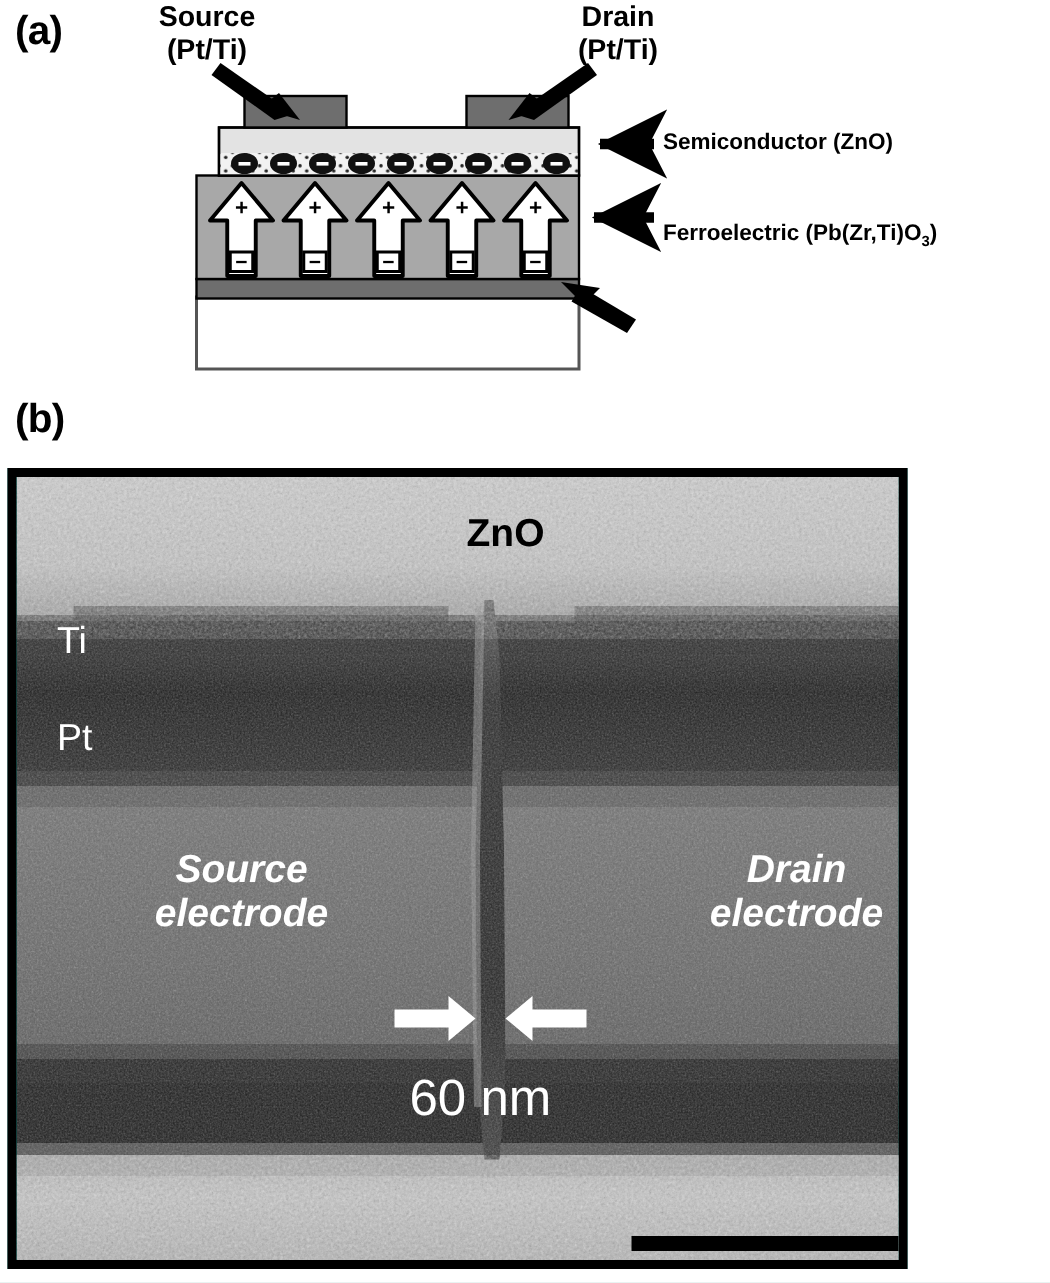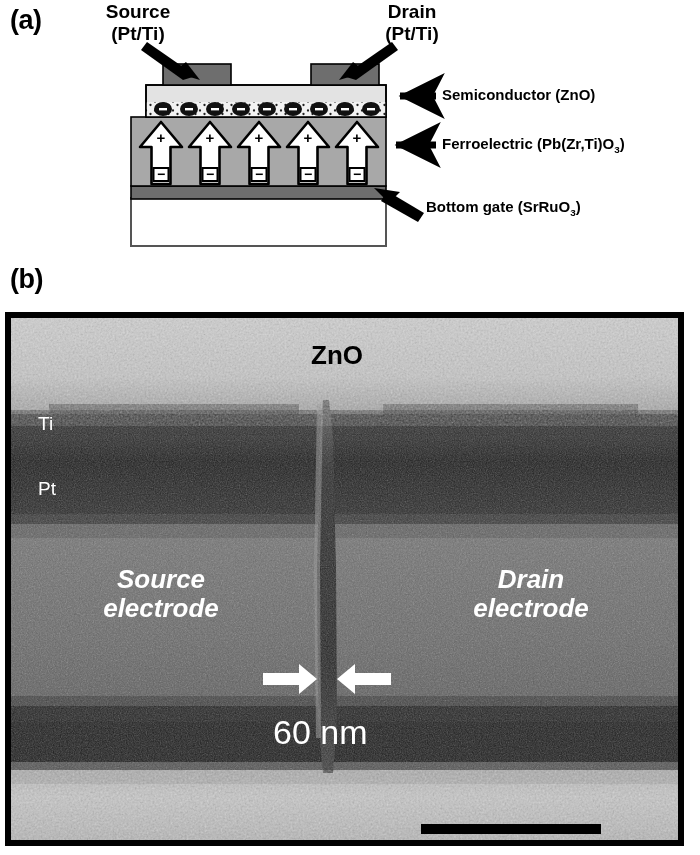--- a/index.html
+++ b/index.html
@@ -61,40 +61,40 @@
     position: absolute;
     left: 0;
     top: 0;
   }
 
   
   #panel-b-frame {
     position: absolute;
     left: 5px;
     top: 312px;
-    width: 679px;
+    width: 600px;
     height: 534px;
     border: 6px solid #000;
     box-sizing: border-box;
     background: #0f766e;
     overflow: hidden;
   }
   #sem-svg {
     position: absolute;
     left: 0;
     top: 0;
   }
   .sem-txt {
     position: absolute;
     white-space: nowrap;
     z-index: 5;
   }
   .sem-white {
     color: #ffffff;
-    font-size: 19px;
+    font-size: 25px;
   }
   .sem-white-italic {
     color: #ffffff;
     font-size: 26px;
     font-weight: bold;
     font-style: italic;
     text-align: center;
     line-height: 1.12;
   }
   .sem-black {
@@ -122,23 +122,22 @@
     <div class="txt panel-letter" style="left:10px; top:6px;">(a)</div>
 
     <div class="txt lbl-bold-ctr" style="left:78px; top:2px; width:120px;">Source</div>
     <div class="txt lbl-bold-ctr" style="left:78px; top:24px; width:120px;">(Pt/Ti)</div>
 
     <div class="txt lbl-bold-ctr" style="left:352px; top:2px; width:120px;">Drain</div>
     <div class="txt lbl-bold-ctr" style="left:352px; top:24px; width:120px;">(Pt/Ti)</div>
 
     <div class="txt lbl-bold" style="left:442px; top:87px;">Semiconductor (ZnO)</div>
 
-    <div class="txt lbl-bold" style="left:442px; top:136px;"><span>Ferroelectric (Pb(Zr,Ti)O</span><span class="sub">3</span><span>)</span></div>
-
-    <div class="txt lbl-bold" style="left:426px; top:199px;"><span>Bottom gate (SrRuO</span><span class="sub">3</span><span>)</span></div>
+    <div class="txt lbl-bold" style="left:442px; top:148px;"><span>Ferroelectric (Pb(Zr,Ti)O</span><span class="sub">3</span><span>)</span></div>
+
 
     <div class="txt" style="left:131px; top:216px; width:255px; text-align:center; font-size:20px; font-weight:bold;"><span>SrTiO</span><span class="sub">3</span><span>-substrate</span></div>
 
     <svg id="schematic-svg" width="700" height="255" viewBox="0 0 700 255">
       <defs>
 
         <pattern id="stipple" width="9" height="9" patternUnits="userSpaceOnUse">
           <rect width="9" height="9" fill="#f2f2f2"></rect>
           <circle cx="2" cy="2.5" r="1.15" fill="#222"></circle>
           <circle cx="6.5" cy="6" r="1.15" fill="#222"></circle>

